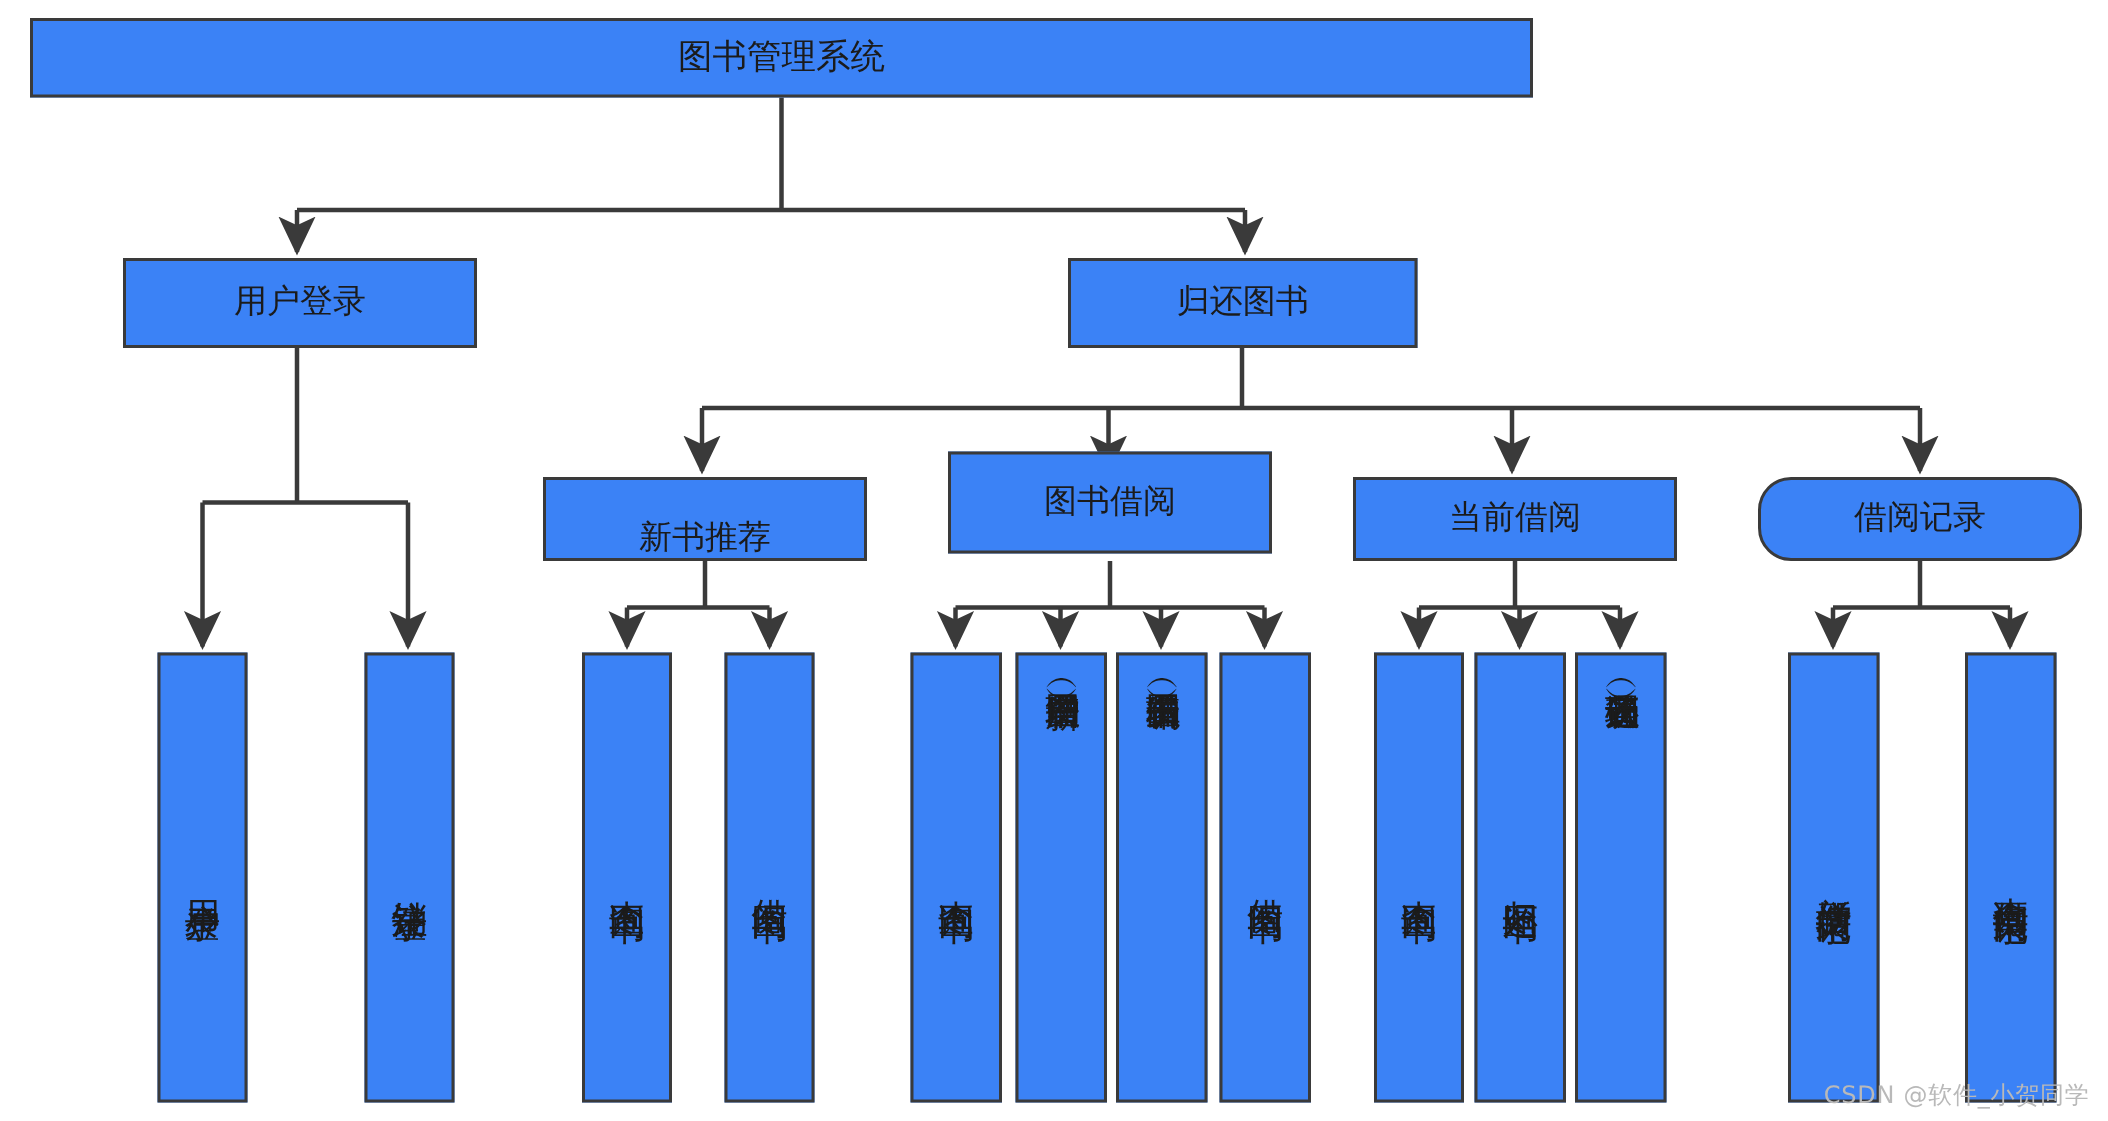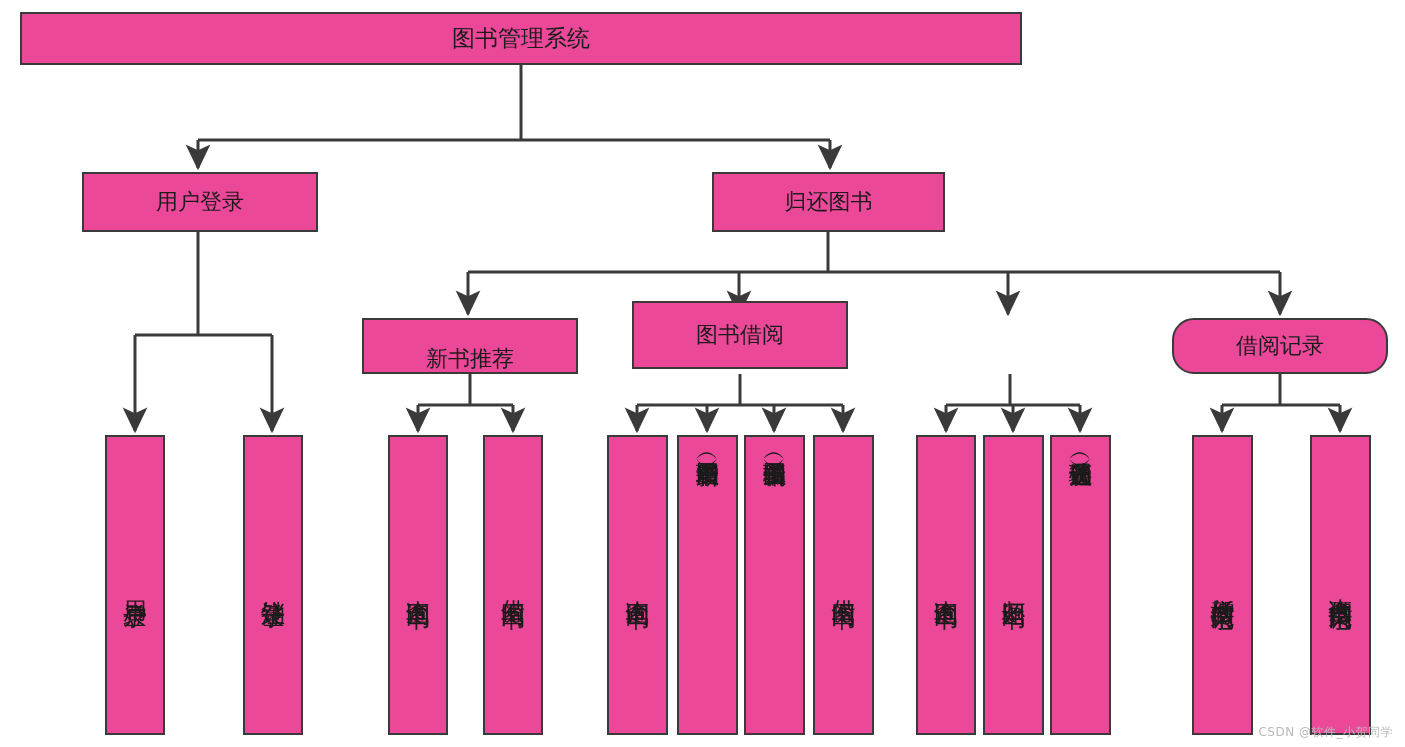--- a/index.html
+++ b/index.html
@@ -22,21 +22,21 @@
     position: absolute;
     left: 0;
     top: 0;
     width: 1405px;
     height: 747px;
     pointer-events: none;
   }
   .node {
     position: absolute;
     box-sizing: border-box;
-    background: #ec4899;
+    background: #3b82f6;
     border: 2.5px solid #3a3a3a;
     display: flex;
     align-items: center;
     justify-content: center;
     color: #1b1b1b;
     z-index: 2;
   }
   .node-label {
     display: block;
     text-align: center;
@@ -70,21 +70,21 @@
     letter-spacing: 0px;
   }
   .node.leaf.centered {
     align-items: center;
     padding-top: 0;
   }
   .watermark {
     position: absolute;
     right: 12px;
     bottom: 6px;
-    font-size: 12px;
+    font-size: 16px;
     color: #b9b9b9;
     letter-spacing: 0.5px;
     z-index: 5;
     white-space: nowrap;
   }
 </style>
 </head>
 <body>
 
 <div id="canvas">
@@ -149,20 +149,23 @@
   <div class="node branch" style="left:712px; top:172px; width:233px; height:60px;">
     <span class="node-label">归还图书</span>
   </div>
 
   <div class="node branch" style="left:362px; top:318px; width:216px; height:56px;align-items:flex-end;">
     <span class="node-label">新书推荐</span>
   </div>
   <div class="node branch" style="left:632px; top:301px; width:216px; height:68px;">
     <span class="node-label">图书借阅</span>
   </div>
+  <div class="node branch" style="left:902px; top:318px; width:216px; height:56px;">
+    <span class="node-label">当前借阅</span>
+  </div>
   <div class="node branch" style="left:1172px; top:318px; width:216px; height:56px;border-radius:22px;">
     <span class="node-label">借阅记录</span>
   </div>
 
   <div class="node leaf centered" style="left:105px; top:435px; width:60px; height:300px;">
     <span class="node-label">用户登录</span>
   </div>
   <div class="node leaf centered" style="left:243px; top:435px; width:60px; height:300px;">
     <span class="node-label">注销登录</span>
   </div>

